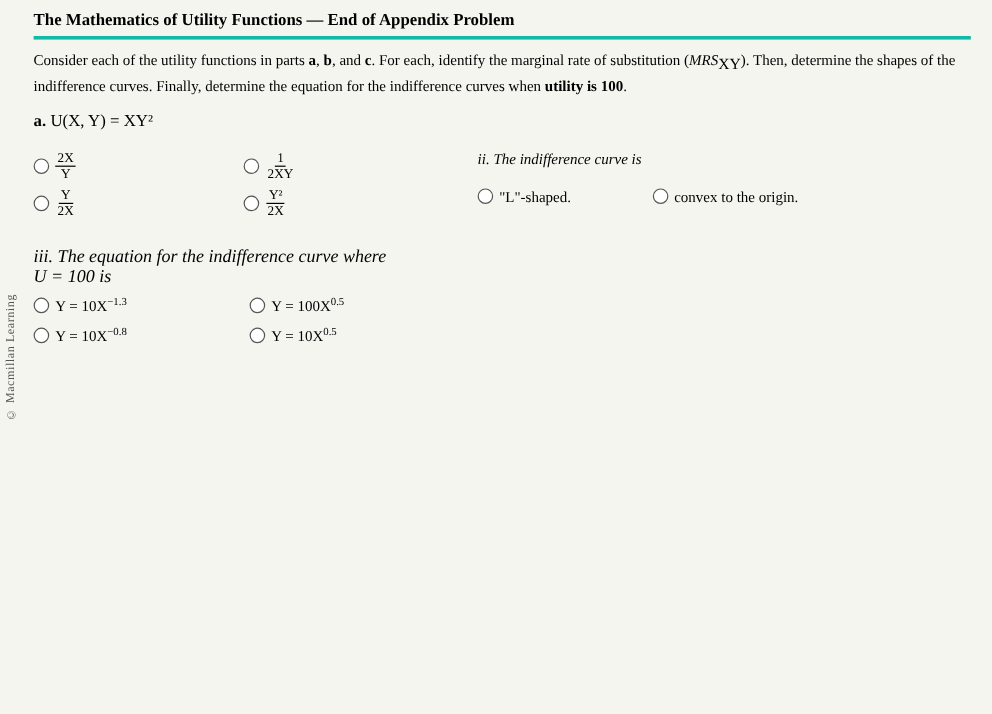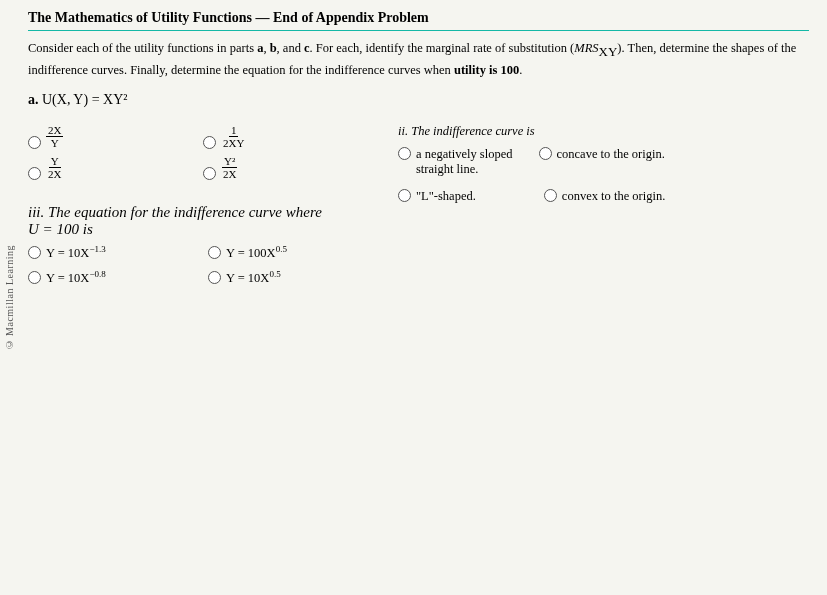--- a/index.html
+++ b/index.html
@@ -31,21 +31,21 @@
       letter-spacing: 0.5px;
     }
     .main-content {
       margin-left: 18px;
       padding: 10px 18px 18px 10px;
     }
     .page-title {
       font-size: 14px;
       font-weight: bold;
       margin-bottom: 8px;
-      border-bottom: 1px solid #14b8a6;
+      border-bottom: 3px solid #14b8a6;
       padding-bottom: 4px;
     }
     .intro-text {
       font-size: 12.5px;
       line-height: 1.5;
       margin-bottom: 12px;
     }
     .intro-text strong {
       font-weight: bold;
     }
@@ -73,21 +73,21 @@
       font-style: italic;
       margin-bottom: 8px;
     }
     .options-grid {
       display: grid;
       grid-template-columns: 1fr 1fr;
       gap: 6px 10px;
     }
     .option-item {
       display: flex;
-      align-items: flex-end;
+      align-items: center;
       gap: 5px;
       font-size: 12.5px;
     }
     .radio-circle {
       width: 13px;
       height: 13px;
       border-radius: 50%;
       border: 1.5px solid #555;
       flex-shrink: 0;
       background: white;
@@ -258,33 +258,20 @@
     </div>
 
     <div class="right-col ii-section">
 
       <div class="question-section">
         <div class="question-title">
           <em>ii.</em> The indifference curve is
         </div>
         <div class="options-inline">
 
-          <div class="row-options">
-            <div class="option-item">
-              <div class="radio-circle"></div>
-              <div class="option-text-block">
-                <span>a negatively sloped</span>
-                <span>straight line.</span>
-              </div>
-            </div>
-            <div class="option-item" style="margin-left: 10px;">
-              <div class="radio-circle"></div>
-              <span>concave to the origin.</span>
-            </div>
-          </div>
 
           <div class="row-options" style="margin-top: 8px;">
             <div class="option-item">
               <div class="radio-circle"></div>
               <span>"L"-shaped.</span>
             </div>
             <div class="option-item" style="margin-left: 52px;">
               <div class="radio-circle"></div>
               <span>convex to the origin.</span>
             </div>

